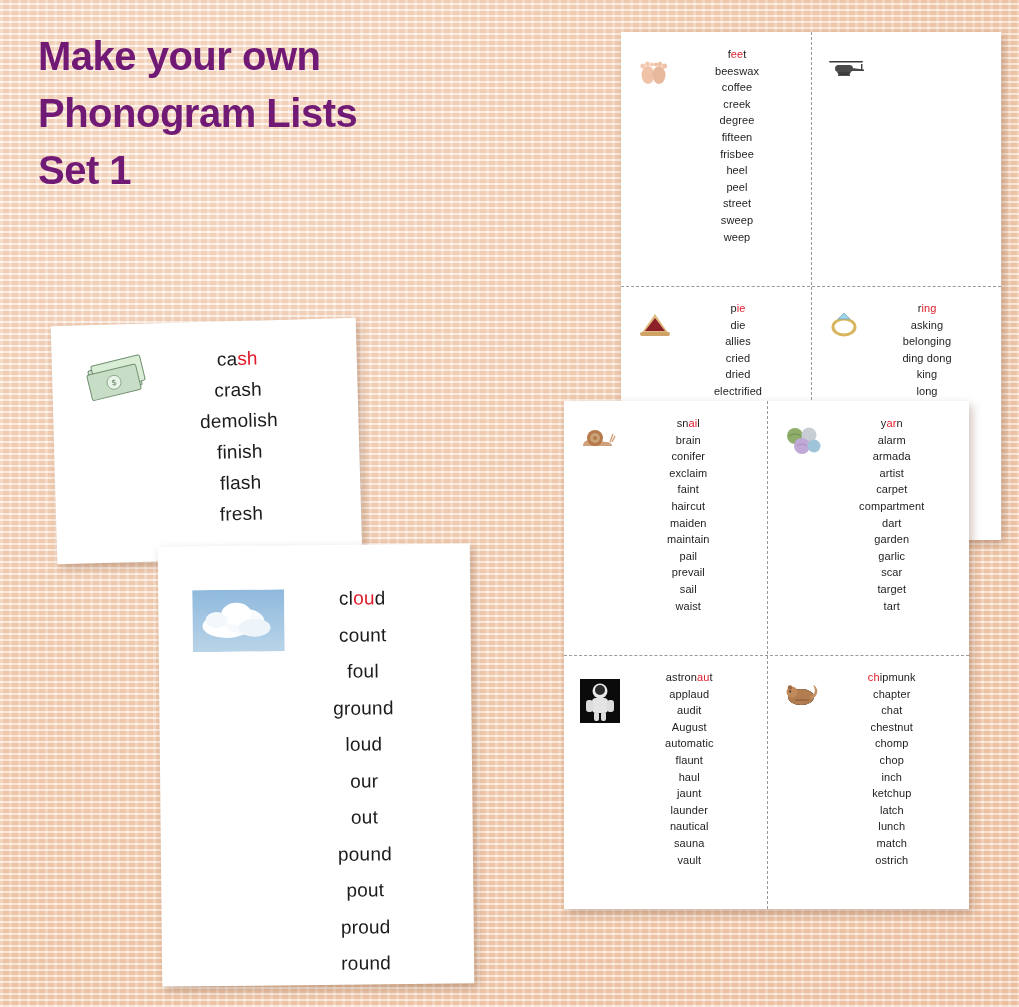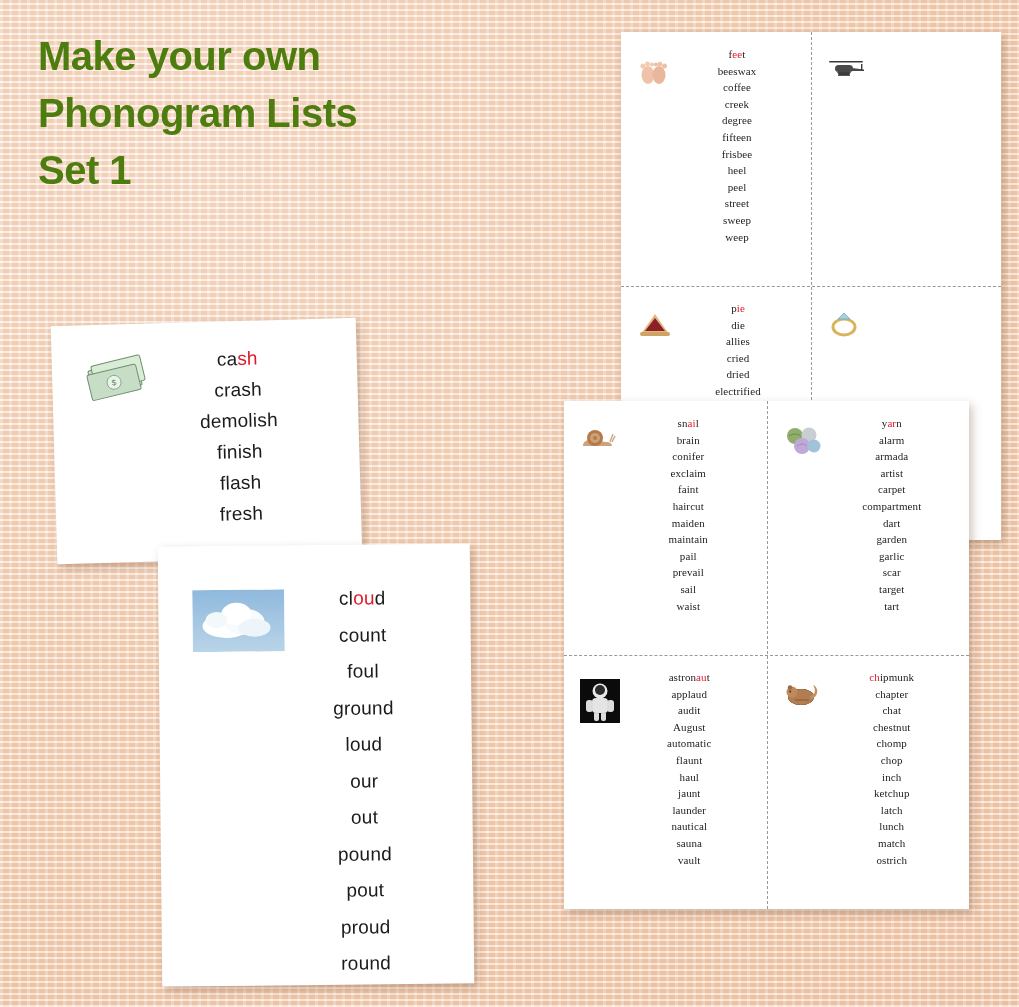--- a/index.html
+++ b/index.html
@@ -23,21 +23,21 @@
       repeating-linear-gradient(0deg, rgba(255,255,255,0.55) 0px, rgba(255,255,255,0.55) 2px, rgba(233,186,153,0.30) 2px, rgba(233,186,153,0.30) 6px),
       repeating-linear-gradient(90deg, rgba(255,255,255,0.30) 0px, rgba(255,255,255,0.30) 3px, rgba(226,176,141,0.22) 3px, rgba(226,176,141,0.22) 9px),
       radial-gradient(circle at 20% 15%, #fdeade 0%, #f6d6bd 45%, #efc5a6 100%);
   }
 
   
   #title {
     position: absolute;
     left: 38px;
     top: 28px;
-    color: #4d7c0f;
+    color: #701a75;
     font-size: 40px;
     font-weight: bold;
     line-height: 1.42;
     letter-spacing: -0.5px;
     white-space: pre-line;
     z-index: 5;
   }
 
   
   .card {
@@ -93,21 +93,20 @@
   #card-cloud .words div {
     font-size: 19px;
     line-height: 36.5px;
   }
 
   
   .sheet {
     display: grid;
     grid-template-columns: 1fr 1fr;
     grid-template-rows: 1fr 1fr;
-    font-family: Liberation Serif, serif;
   }
   .quad {
     display: flex;
     align-items: flex-start;
     padding: 14px 6px 6px 6px;
     box-sizing: border-box;
     overflow: hidden;
   }
   .quad .thumb {
     flex: 0 0 auto;
@@ -232,20 +231,28 @@
       <div>electrified</div>
     </div>
   </div>
 
   <div class="quad">
     <div class="thumb">
       <svg width="34" height="28" viewBox="0 0 34 28">
         <ellipse cx="17" cy="17" rx="11" ry="8" fill="none" stroke="#d8b45c" stroke-width="3"></ellipse>
         <path d="M11 9 L17 3 L23 9 Z" fill="#9fd3e8" stroke="#7aa8bd" stroke-width="0.8"></path>
       </svg>
+    </div>
+    <div class="qwords">
+      <div><span>r</span><span class="hl">ing</span></div>
+      <div>asking</div>
+      <div>belonging</div>
+      <div>ding dong</div>
+      <div>king</div>
+      <div>long</div>
     </div>
   </div>
 </div>
 
 <div class="card sheet" id="sheet-front">
   <div class="vline"></div>
   <div class="hline"></div>
 
   <div class="quad">
     <div class="thumb">

